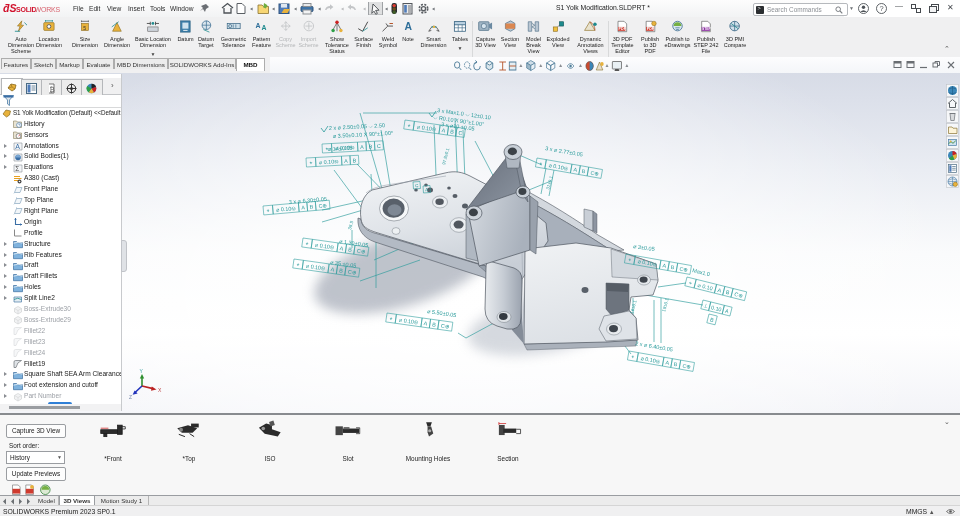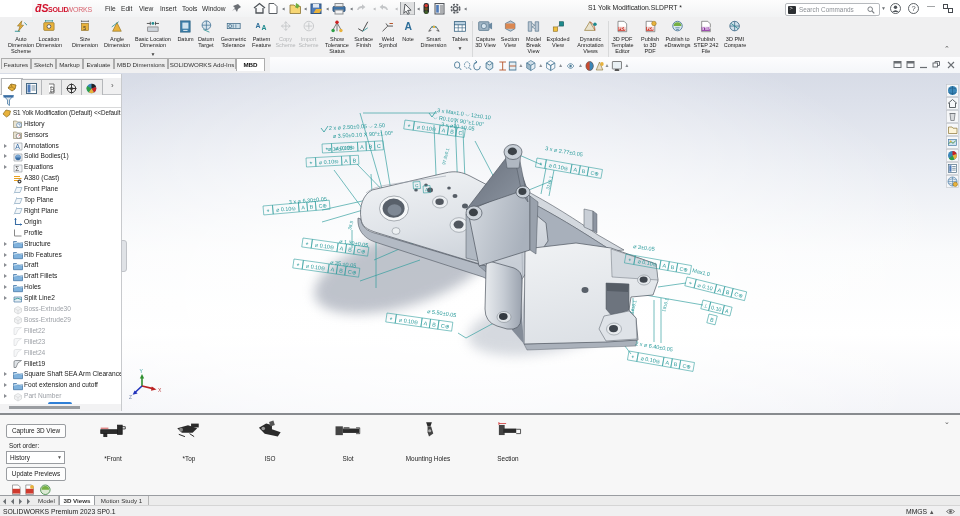--- a/index.html
+++ b/index.html
@@ -1,19 +1,19 @@
 <!DOCTYPE html>
 <html><head>
 <meta charset="utf-8">
 <style>
   html,body{margin:0;padding:0;}
   body{width:960px;height:516px;overflow:hidden;font-family:"Liberation Sans",sans-serif;position:relative;background:#fff;}
   .abs{position:absolute;}
   
-  #titlebar{left:0;top:0;width:844px;height:17px;background:linear-gradient(#fdfdfd,#f2f3f4);margin-left:32px;}
+  #titlebar{left:0;top:0;width:844px;height:17px;background:linear-gradient(#fdfdfd,#f2f3f4);}
   .menu{font-size:6.6px;color:#2b2b2b;top:5px;}
   
   #ribbon{left:0;top:17px;width:960px;height:40px;background:#f0f0f1;border-bottom:0;}
   .rb{position:absolute;top:2px;text-align:center;transform:translateX(-50%);}
   .rb .lbl{font-size:5.5px;line-height:5.9px;color:#222;margin-top:0px;white-space:pre;}
   .rb svg{height:13px;width:auto;}
   .rb.dis .lbl{color:#b4b6b8;}
   
   #tabrow{left:0;top:57px;width:960px;height:16px;background:#f0f0f1;}
   .tab{position:absolute;top:0.5px;height:11px;line-height:11px;font-size:6.2px;color:#333;background:#ececec;border:1px solid #adadad;border-bottom:0;text-align:center;box-sizing:border-box;white-space:nowrap;overflow:hidden;}

